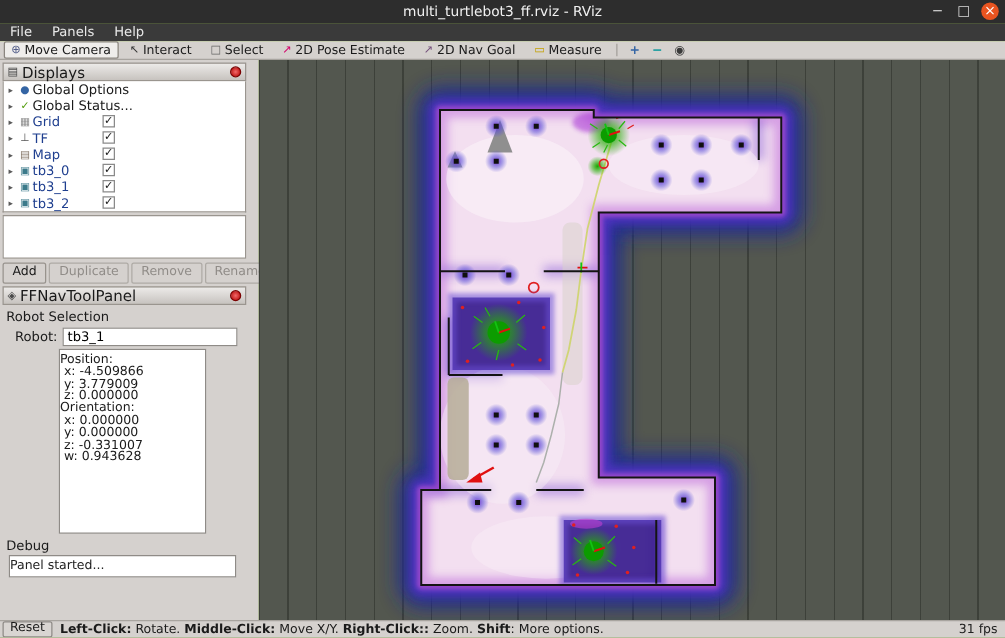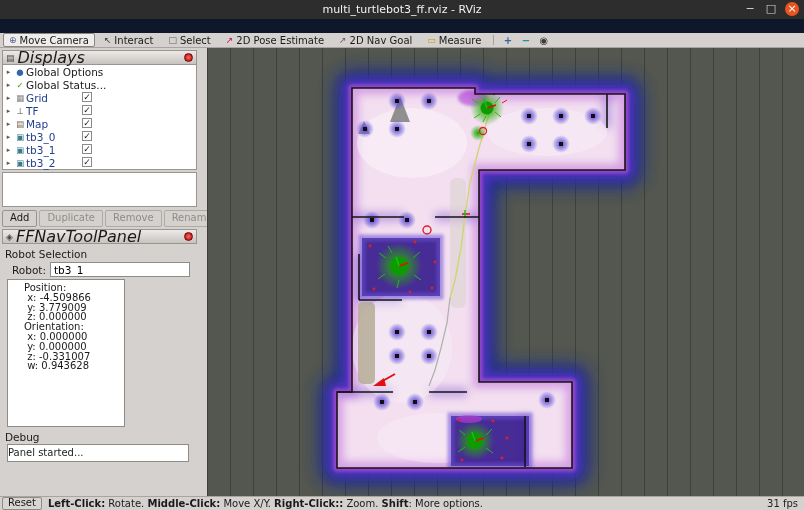--- a/index.html
+++ b/index.html
@@ -1,16 +1,16 @@
 <!DOCTYPE html>
 <html><head>
 <meta charset="utf-8">
 <style>
   html,body{margin:0;padding:0;}
-  #app{position:relative;width:804px;height:510px;background:#0f172a;overflow:hidden;
+  #app{position:relative;width:804px;height:510px;background:#bef264;overflow:hidden;
        font-family:"DejaVu Sans","Liberation Sans",sans-serif;font-size:11px;color:#1a1a1a;}
 
   
   .titlebar{position:absolute;top:0;left:0;right:0;height:19px;background:#2d2d2d;}
   .titlebar .title{position:absolute;left:0;right:0;text-align:center;line-height:19px;
        color:#f2f2f2;font-size:11px;}
   .winbtns{position:absolute;right:5px;top:2px;display:flex;gap:7px;z-index:2;}
   .wbtn{width:14px;height:14px;line-height:13px;text-align:center;color:#d8d8d8;font-size:11px;
        border-radius:50%;cursor:default;}
   .wbtn.close{background:#e95420;color:#fff;}
@@ -32,21 +32,21 @@
   .ic-plus{color:#3465a4;font-weight:bold;} .ic-minus{color:#06989a;font-weight:bold;}
   .ic-cam{color:#3a3a3a;}
   .sep{width:1px;height:10px;background:#a39f9a;margin:0 3px;}
   .tbico{width:15px;text-align:center;font-size:10px;}
 
   
   .sidepanel{position:absolute;top:48px;left:0;width:207px;bottom:13px;background:#d5d1ce;}
   .panel-header{margin:2px 10px 0 2px;height:13px;background:linear-gradient(#eceae8,#c7c3bf);
        border:1px solid #9a958f;display:flex;align-items:center;padding:0 3px;gap:3px;}
   .panel-header .ph-icon{font-size:9px;color:#4a4a4a;}
-  .panel-header .ph-title{flex:1;font-size:16px;font-style:italic;}
+  .panel-header .ph-title{flex:1;font-size:12px;}
   .red-dot{width:9px;height:9px;border-radius:50%;background:radial-gradient(#f16a6a,#b40000);
        border:1px solid #7a0000;box-sizing:border-box;}
 
   .tree{margin:0 10px 0 2px;background:#fff;border:1px solid #9a958f;border-top:none;height:104px;}
   .trow{position:relative;height:13px;display:flex;align-items:center;}
   .arrow{width:11px;text-align:center;color:#5a5a5a;font-size:7px;}
   .ticon{width:12px;text-align:center;font-size:8.5px;}
   .ic-opt{color:#3465a4;} .ic-status{color:#4e9a06;} .ic-grid{color:#888;}
   .ic-tf{color:#555;} .ic-map{color:#7a6a5a;} .ic-folder{color:#3b7a8a;}
   .tlabel{font-size:10.5px;}
@@ -63,21 +63,21 @@
   .pbtn.disabled{color:#908c88;border-color:#aeaaa5;}
 
   .sec-label{margin:4px 4px 1px 5px;font-size:10.5px;}
   .frow{display:flex;align-items:center;margin:2px 20px 2px 12px;gap:4px;}
   .flabel{width:40px;font-size:10.5px;}
   .finput{flex:1;height:13px;background:#fff;border:1px solid #8f8b87;font-size:10.5px;
        padding:0 3px;font-family:"DejaVu Sans","Liberation Sans",sans-serif;}
 
   .nav-area{display:flex;gap:4px;margin:2px 16px 0 7px;height:148px;}
   .pose-box{width:118px;background:#fff;border:1px solid #8f8b87;font-size:10px;
-       line-height:9.8px;padding:3px 16px;white-space:pre;overflow:hidden;box-sizing:border-box;}
+       line-height:9.8px;padding:3px 0;white-space:pre;overflow:hidden;box-sizing:border-box;margin-left:40px;}
   .send-btn{flex:1;background:#fdfdfd;border:1px solid #8f8b87;display:flex;align-items:center;
        justify-content:center;text-align:center;font-size:10px;padding:2px;}
   .debug-box{margin:1px 18px 0 7px;height:16px;background:#fff;border:1px solid #8f8b87;
        font-size:10px;line-height:16px;padding:0 0;color:#222;}
 
   
   .statusbar{position:absolute;bottom:0;left:0;right:0;height:13px;background:#d5d1ce;
        border-top:1px solid #a8a49f;display:flex;align-items:center;gap:6px;padding:0 2px;
        font-size:10px;}
   .reset-btn{border:1px solid #8f8b87;background:#d9d5d2;height:11px;line-height:10px;
@@ -98,20 +98,25 @@
 
   <div class="titlebar">
     <div class="title">multi_turtlebot3_ff.rviz - RViz</div>
     <div class="winbtns">
       <span class="wbtn">−</span>
       <span class="wbtn">□</span>
       <span class="wbtn close">×</span>
     </div>
   </div>
 
+  <div class="menubar">
+    <span class="menu-item">File</span>
+    <span class="menu-item">Panels</span>
+    <span class="menu-item">Help</span>
+  </div>
 
   <div class="toolbar">
     <span class="tbtn active">
       <span class="tico ic-move">⊕</span>
       <span>Move Camera</span>
     </span>
     <span class="tbtn">
       <span class="tico ic-interact">↖</span>
       <span>Interact</span>
     </span>

